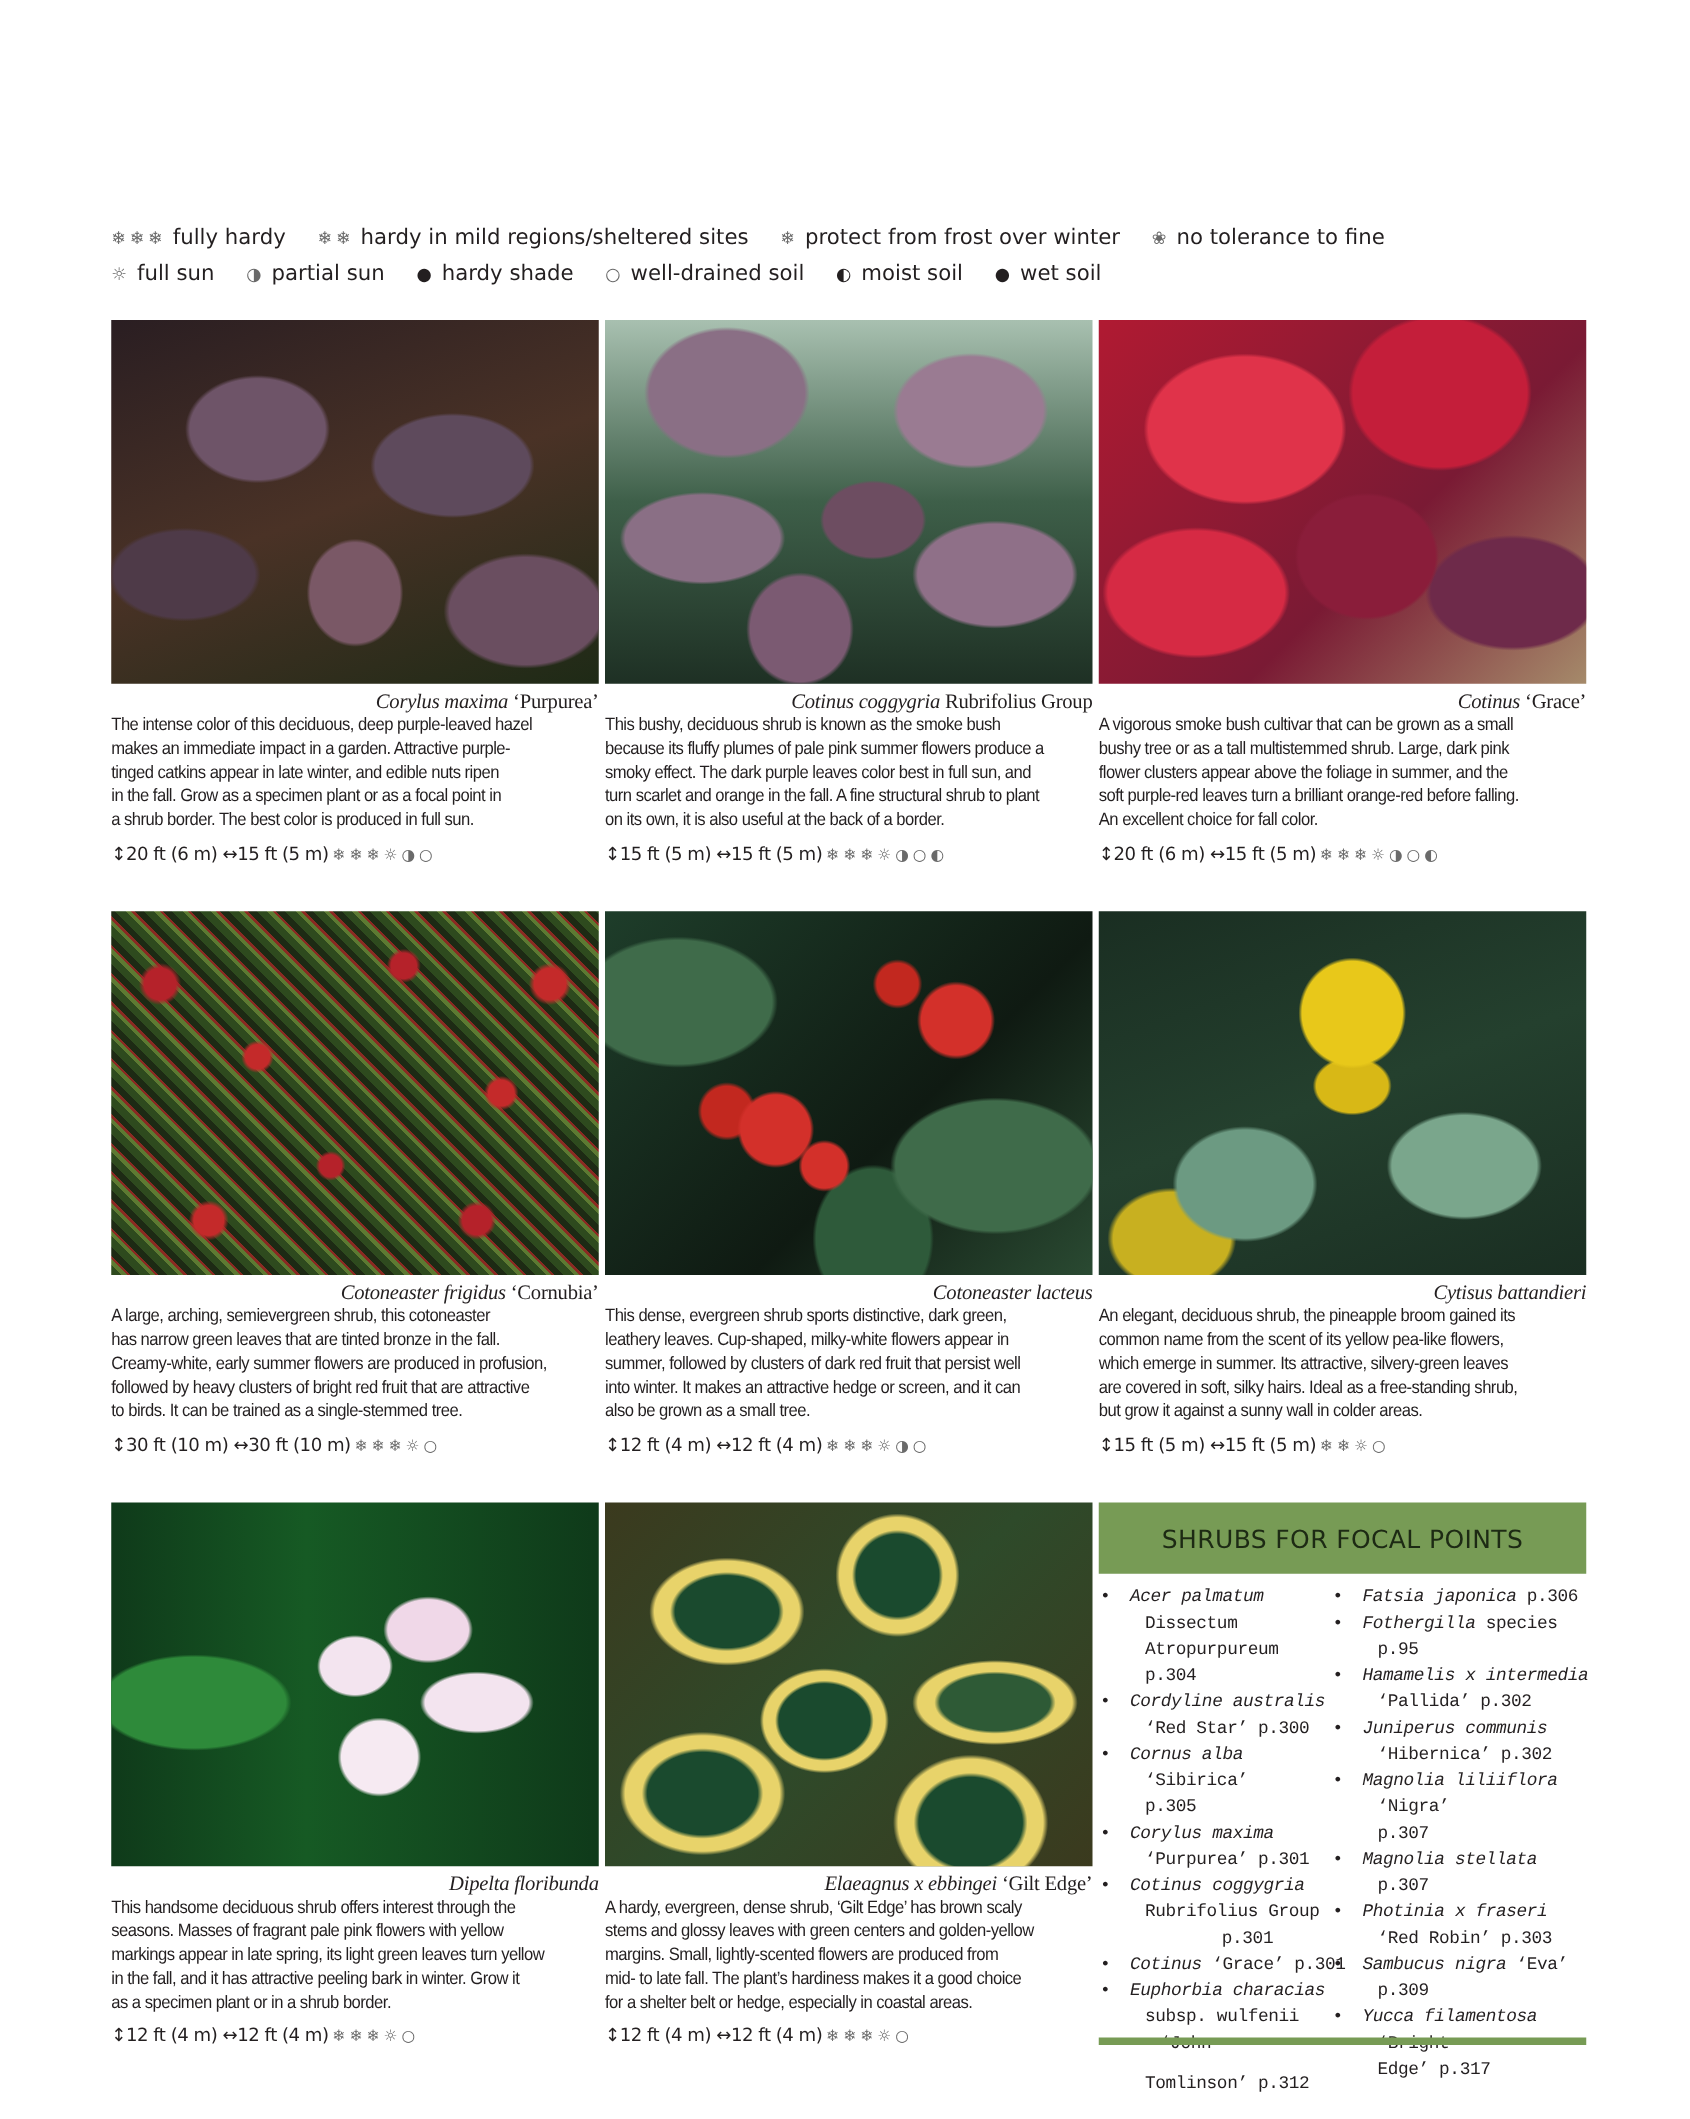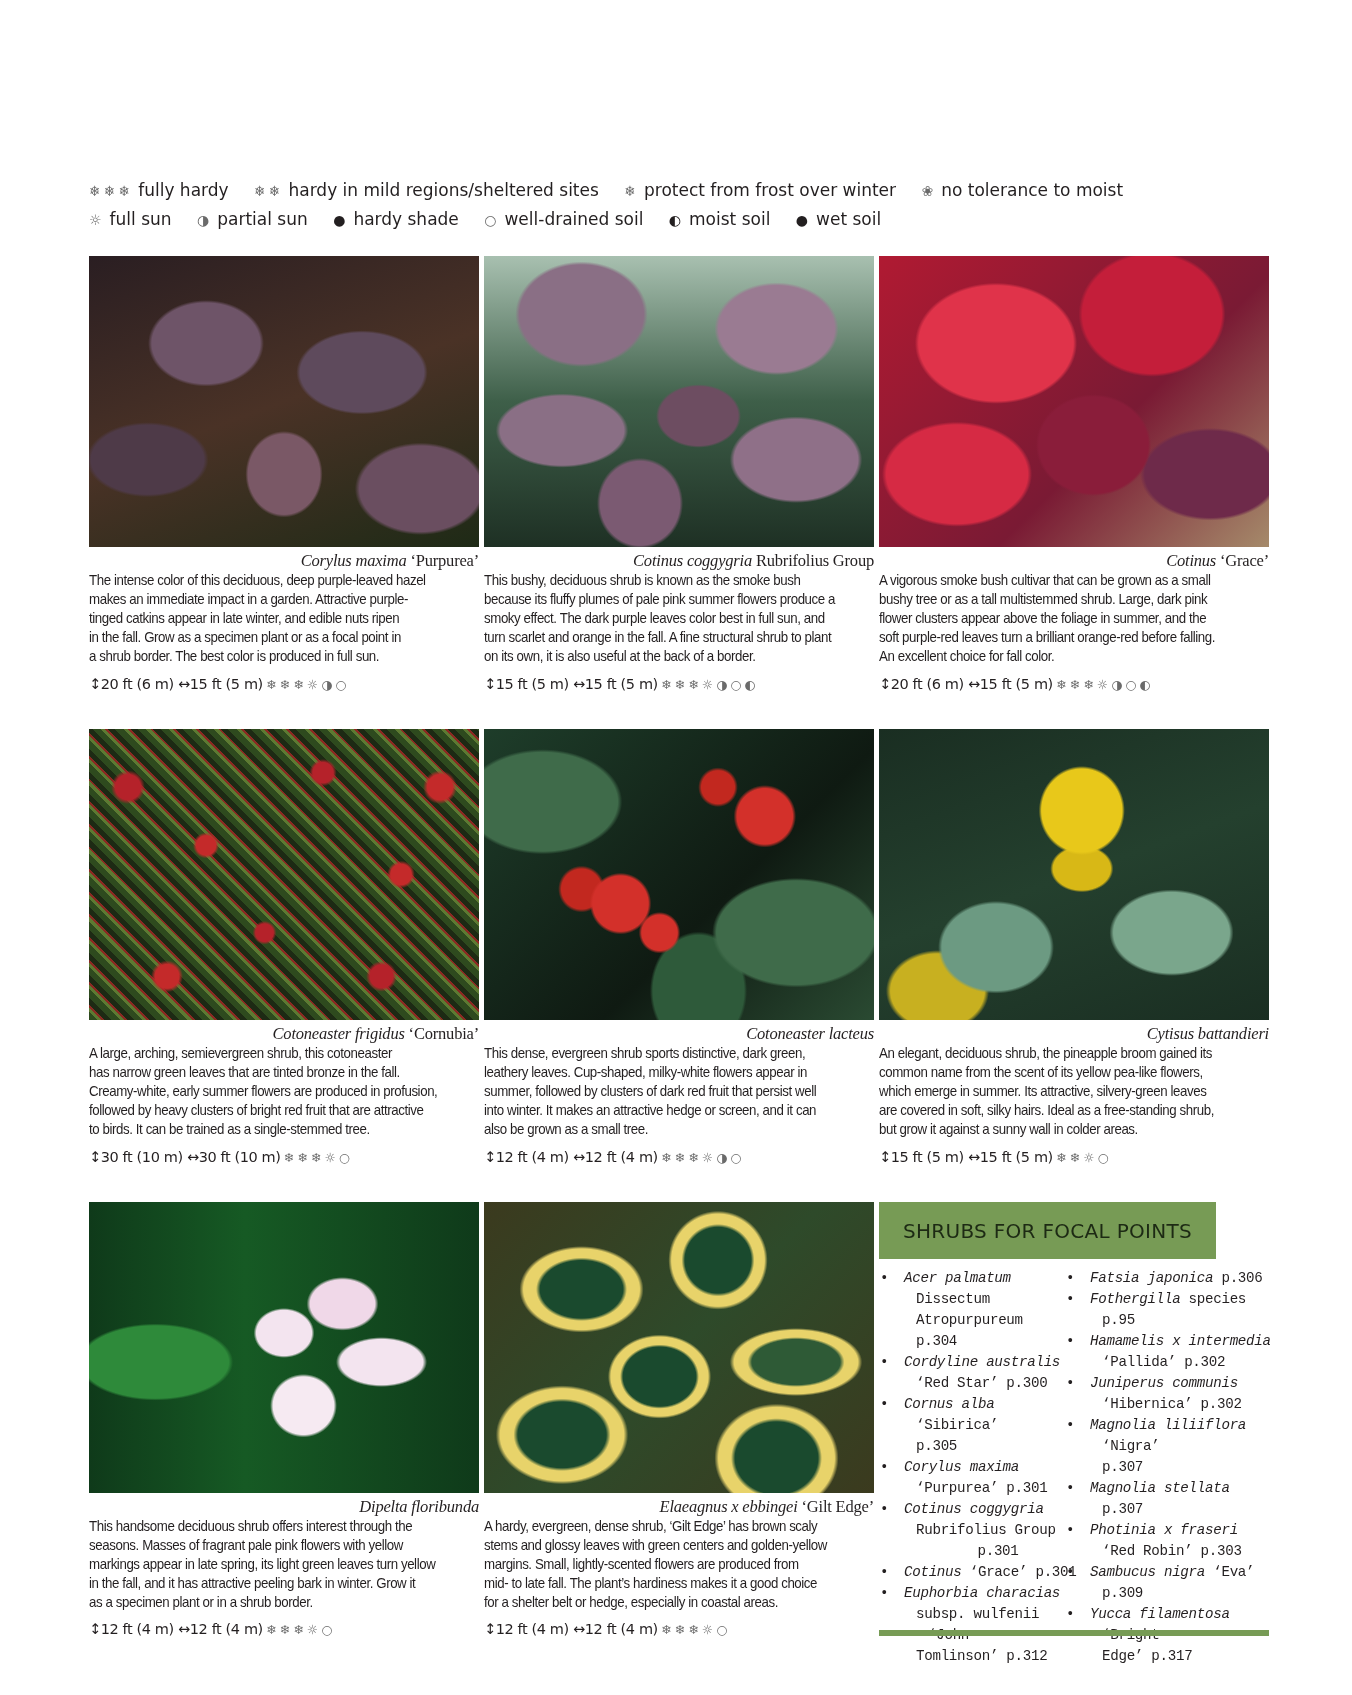--- a/index.html
+++ b/index.html
@@ -8,35 +8,35 @@
   .legend .item { display:inline-block; margin-right:20px; }
   .legend .sym { color:#6a6a6a; font-size:14px; margin-right:5px; letter-spacing:3px; }
   .legend .sym.dark { color:#231f20; }
   .card { position:absolute; width:390px; }
   .photo { width:390px; height:291px; position:relative; overflow:hidden; }
   .title { font-family:Liberation Serif, serif; font-size:16.5px; margin-top:4px; line-height:20px; white-space:nowrap; letter-spacing:-0.2px;text-align:right; }
   .title i { font-style:italic; }
   .body { font-family:"Liberation Sans", sans-serif; font-size:14.3px; line-height:19px; margin-top:0px; letter-spacing:-0.45px; transform:scaleX(0.93); transform-origin:left top; width:420px; }
   .stats { position:absolute; font-family:"DejaVu Sans", sans-serif; font-size:14.5px; white-space:nowrap; letter-spacing:-0.4px; }
   .stats .ico { color:#6a6a6a; font-size:12.5px; margin-left:3px; }
-  .box-head { position:absolute; left:879px; top:1202px; width:337px; height:57px; background:#779b55; display:flex; align-items:center; justify-content:center; }
+  .box-head { position:absolute; left:879px; top:1202px; width:390px; height:57px; background:#779b55; display:flex; align-items:center; justify-content:center; }
   .box-head span { font-family:"DejaVu Sans", sans-serif; font-size:20px; color:#1d2a14; letter-spacing:0.3px; }
   .box-col { position:absolute; top:1268px; font-family:Liberation Mono, monospace; font-size:14.2px; line-height:21px; letter-spacing:-0.3px; }
   .box-col .li { position:relative; padding-left:26px; text-indent:-12px; }
   .box-col .li::before { content:"\2022"; position:absolute; left:2px; }
   .box-bar { position:absolute; left:879px; top:1630px; width:390px; height:6px; background:#779b55; }
 </style>
 </head>
 <body>
 
 <div class="legend" style="top:180px;">
   <span class="item"><span class="sym">❄❄❄</span><span>fully hardy</span></span>
   <span class="item"><span class="sym">❄❄</span><span>hardy in mild regions/sheltered sites</span></span>
   <span class="item"><span class="sym">❄</span><span>protect from frost over winter</span></span>
-  <span class="item"><span class="sym">❀</span><span>no tolerance to moist</span></span>
+  <span class="item"><span class="sym">❀</span><span>no tolerance to fine</span></span>
 </div>
 <div class="legend" style="top:209px;">
   <span class="item"><span class="sym">☼</span><span>full sun</span></span>
   <span class="item"><span class="sym">◑</span><span>partial sun</span></span>
   <span class="item"><span class="sym dark">●</span><span>hardy shade</span></span>
   <span class="item"><span class="sym">○</span><span>well-drained soil</span></span>
   <span class="item"><span class="sym dark">◐</span><span>moist soil</span></span>
   <span class="item"><span class="sym dark">●</span><span>wet soil</span></span>
 </div>
 
@@ -187,21 +187,21 @@
       <div><i>Cotinus coggygria</i></div>
       <div style="padding-left: 12px;">Rubrifolius Group</div>
       <div style="padding-left: 12px; text-align: center;">p.301</div>
     </div>
     <div class="li">
       <div><i>Cotinus</i><span> ‘Grace’ p.301</span></div>
     </div>
     <div class="li">
       <div><i>Euphorbia characias</i></div>
       <div style="padding-left: 12px;">subsp. wulfenii ‘John</div>
-      <div style="padding-left: 12px;">Tomlinson’ p.312</div>
+      <div style="padding-left: 12px; margin-top: 11px;">Tomlinson’ p.312</div>
     </div>
   </div>
 <div class="box-col" style="left:1076px; width:200px;" id="col-right">
     <div class="li">
       <div><i>Fatsia japonica</i><span> p.306</span></div>
     </div>
     <div class="li">
       <div><i>Fothergilla</i><span> species p.95</span></div>
     </div>
     <div class="li">

